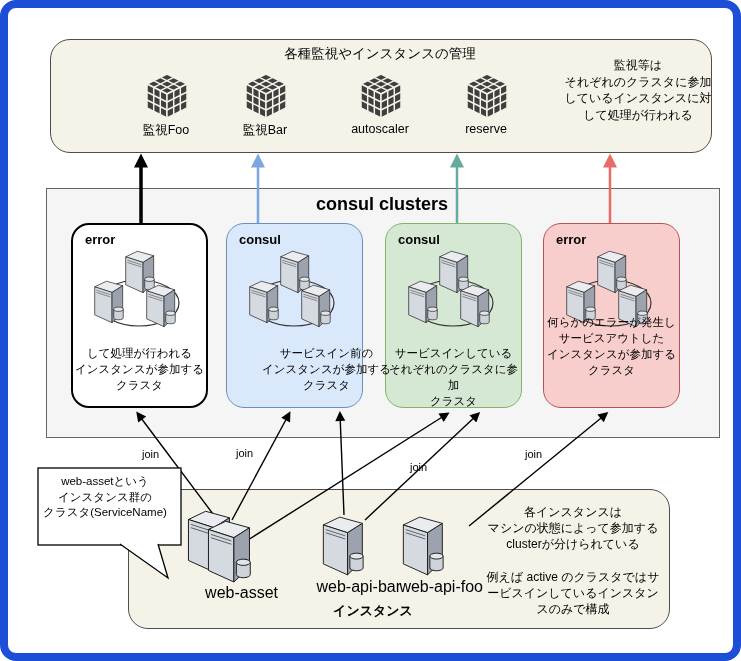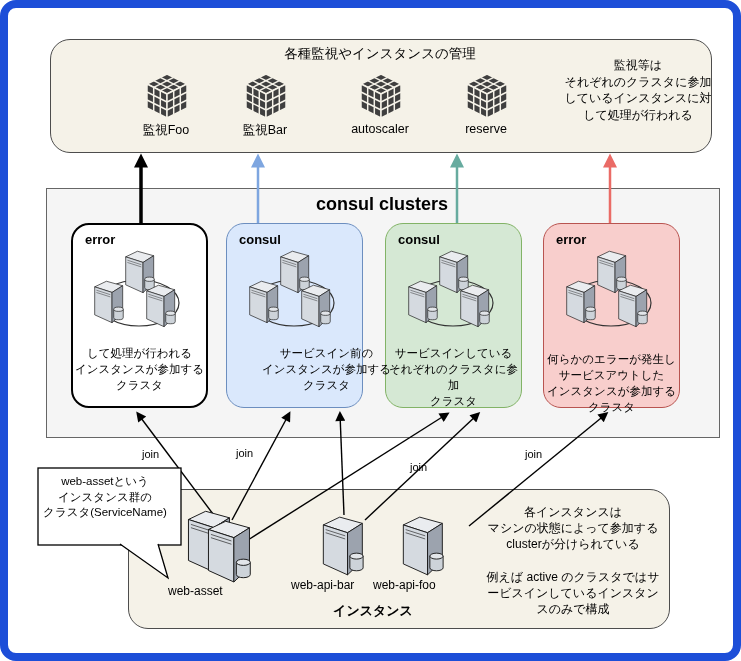--- a/index.html
+++ b/index.html
@@ -23,25 +23,25 @@
   
   .txt{position:absolute;}
   .title-top{left:142px;top:37px;width:460px;text-align:center;font-size:13.5px;}
   .note-top{left:524px;top:49px;width:212px;text-align:center;font-size:12px;line-height:16.5px;white-space:pre-line;}
   .cube-label{top:114px;width:100px;text-align:center;font-size:12.5px;}
   .cube-label.c1{left:108px;} .cube-label.c2{left:207px;} .cube-label.c3{left:322px;} .cube-label.c4{left:428px;}
   .panel-title{left:38px;top:186px;width:672px;text-align:center;font-weight:bold;font-size:18px;}
   .cluster-name{font-weight:bold;font-size:13px;}
   .n-setup{left:77px;top:224px;} .n-reserve{left:231px;top:224px;} .n-active{left:390px;top:224px;} .n-error{left:548px;top:224px;}
   .cluster-desc{width:137px;text-align:center;font-size:11.5px;line-height:16px;white-space:pre-line;}
-  .d-setup{left:63px;top:337px;} .d-reserve{left:218px;top:337px;margin-left:32px;} .d-active{left:377px;top:337px;} .d-error{left:535px;top:343px;}
+  .d-setup{left:63px;top:337px;} .d-reserve{left:218px;top:337px;margin-left:32px;} .d-active{left:377px;top:337px;} .d-error{left:535px;top:306px;}
   .join-label{font-size:11px;}
   .j1{left:134px;top:440px;} .j2{left:228px;top:439px;} .j3{left:402px;top:453px;} .j4{left:517px;top:440px;}
   .callout-text{left:32px;top:466px;width:130px;text-align:center;font-size:11.5px;line-height:15.5px;white-space:pre-line;}
-  .inst-label{width:110px;text-align:left;font-size:12px;}
+  .inst-label{width:110px;text-align:right;font-size:16px;}
   .l-asset{left:160px;top:576px;} .l-bar{left:283px;top:570px;} .l-foo{left:365px;top:570px;}
   .note-bottom{left:455px;top:496px;width:220px;text-align:center;font-size:12px;line-height:16.2px;white-space:pre-line;}
   .instances-title{left:230px;top:594px;width:270px;text-align:center;font-weight:bold;font-size:13px;}
 </style>
 </head>
 <body>
 
 <div id="canvas">
 
   <div class="abs box-top"></div>

